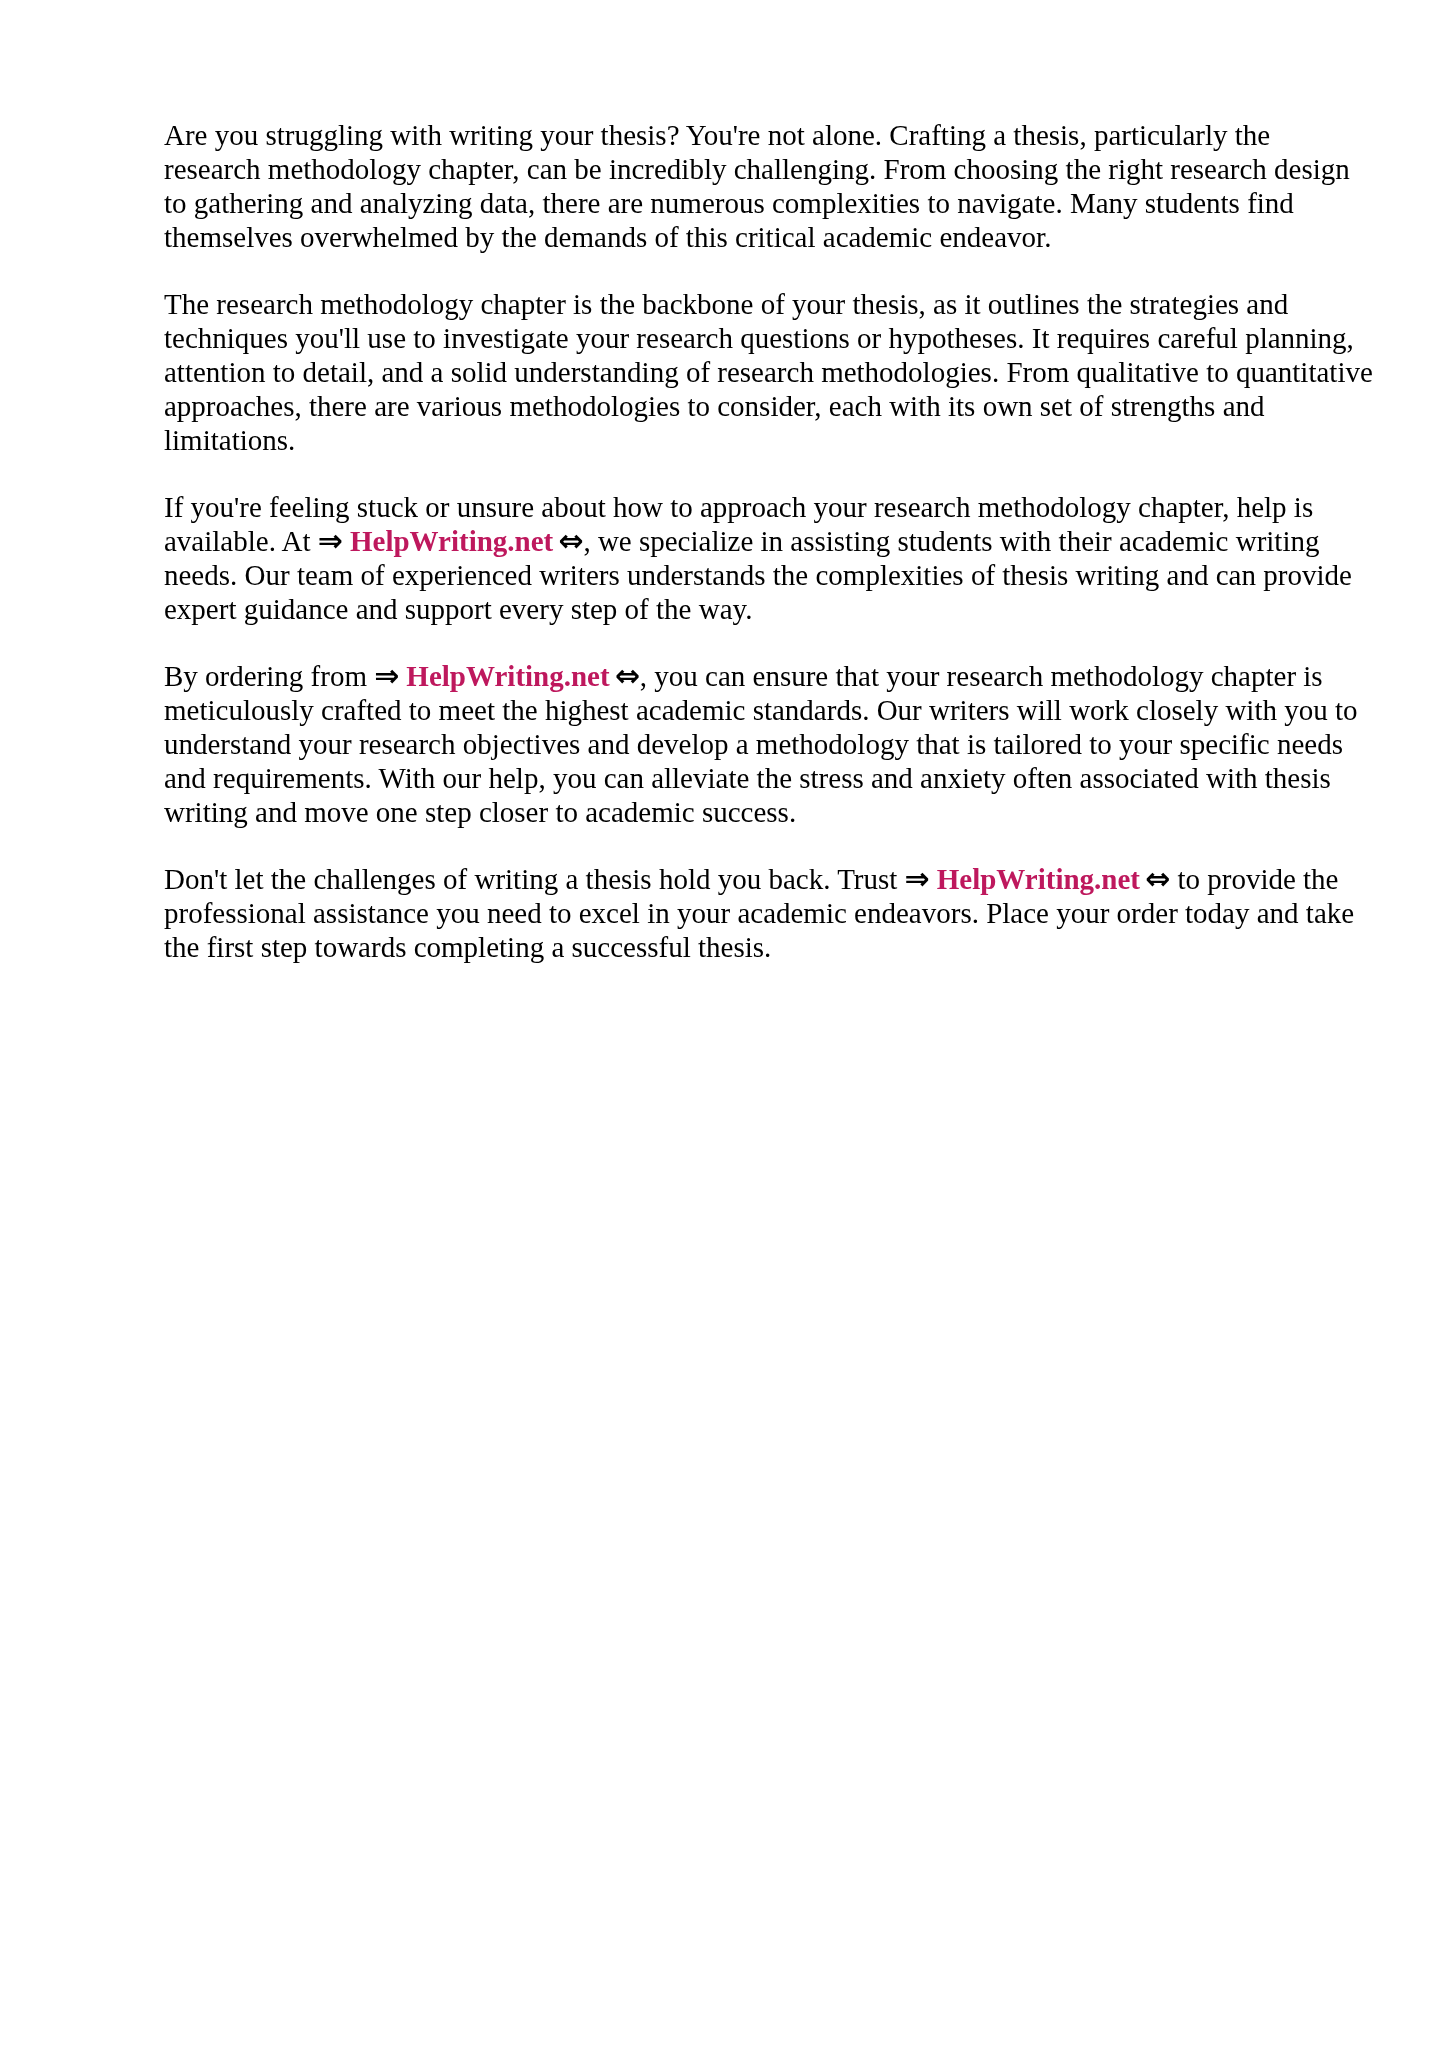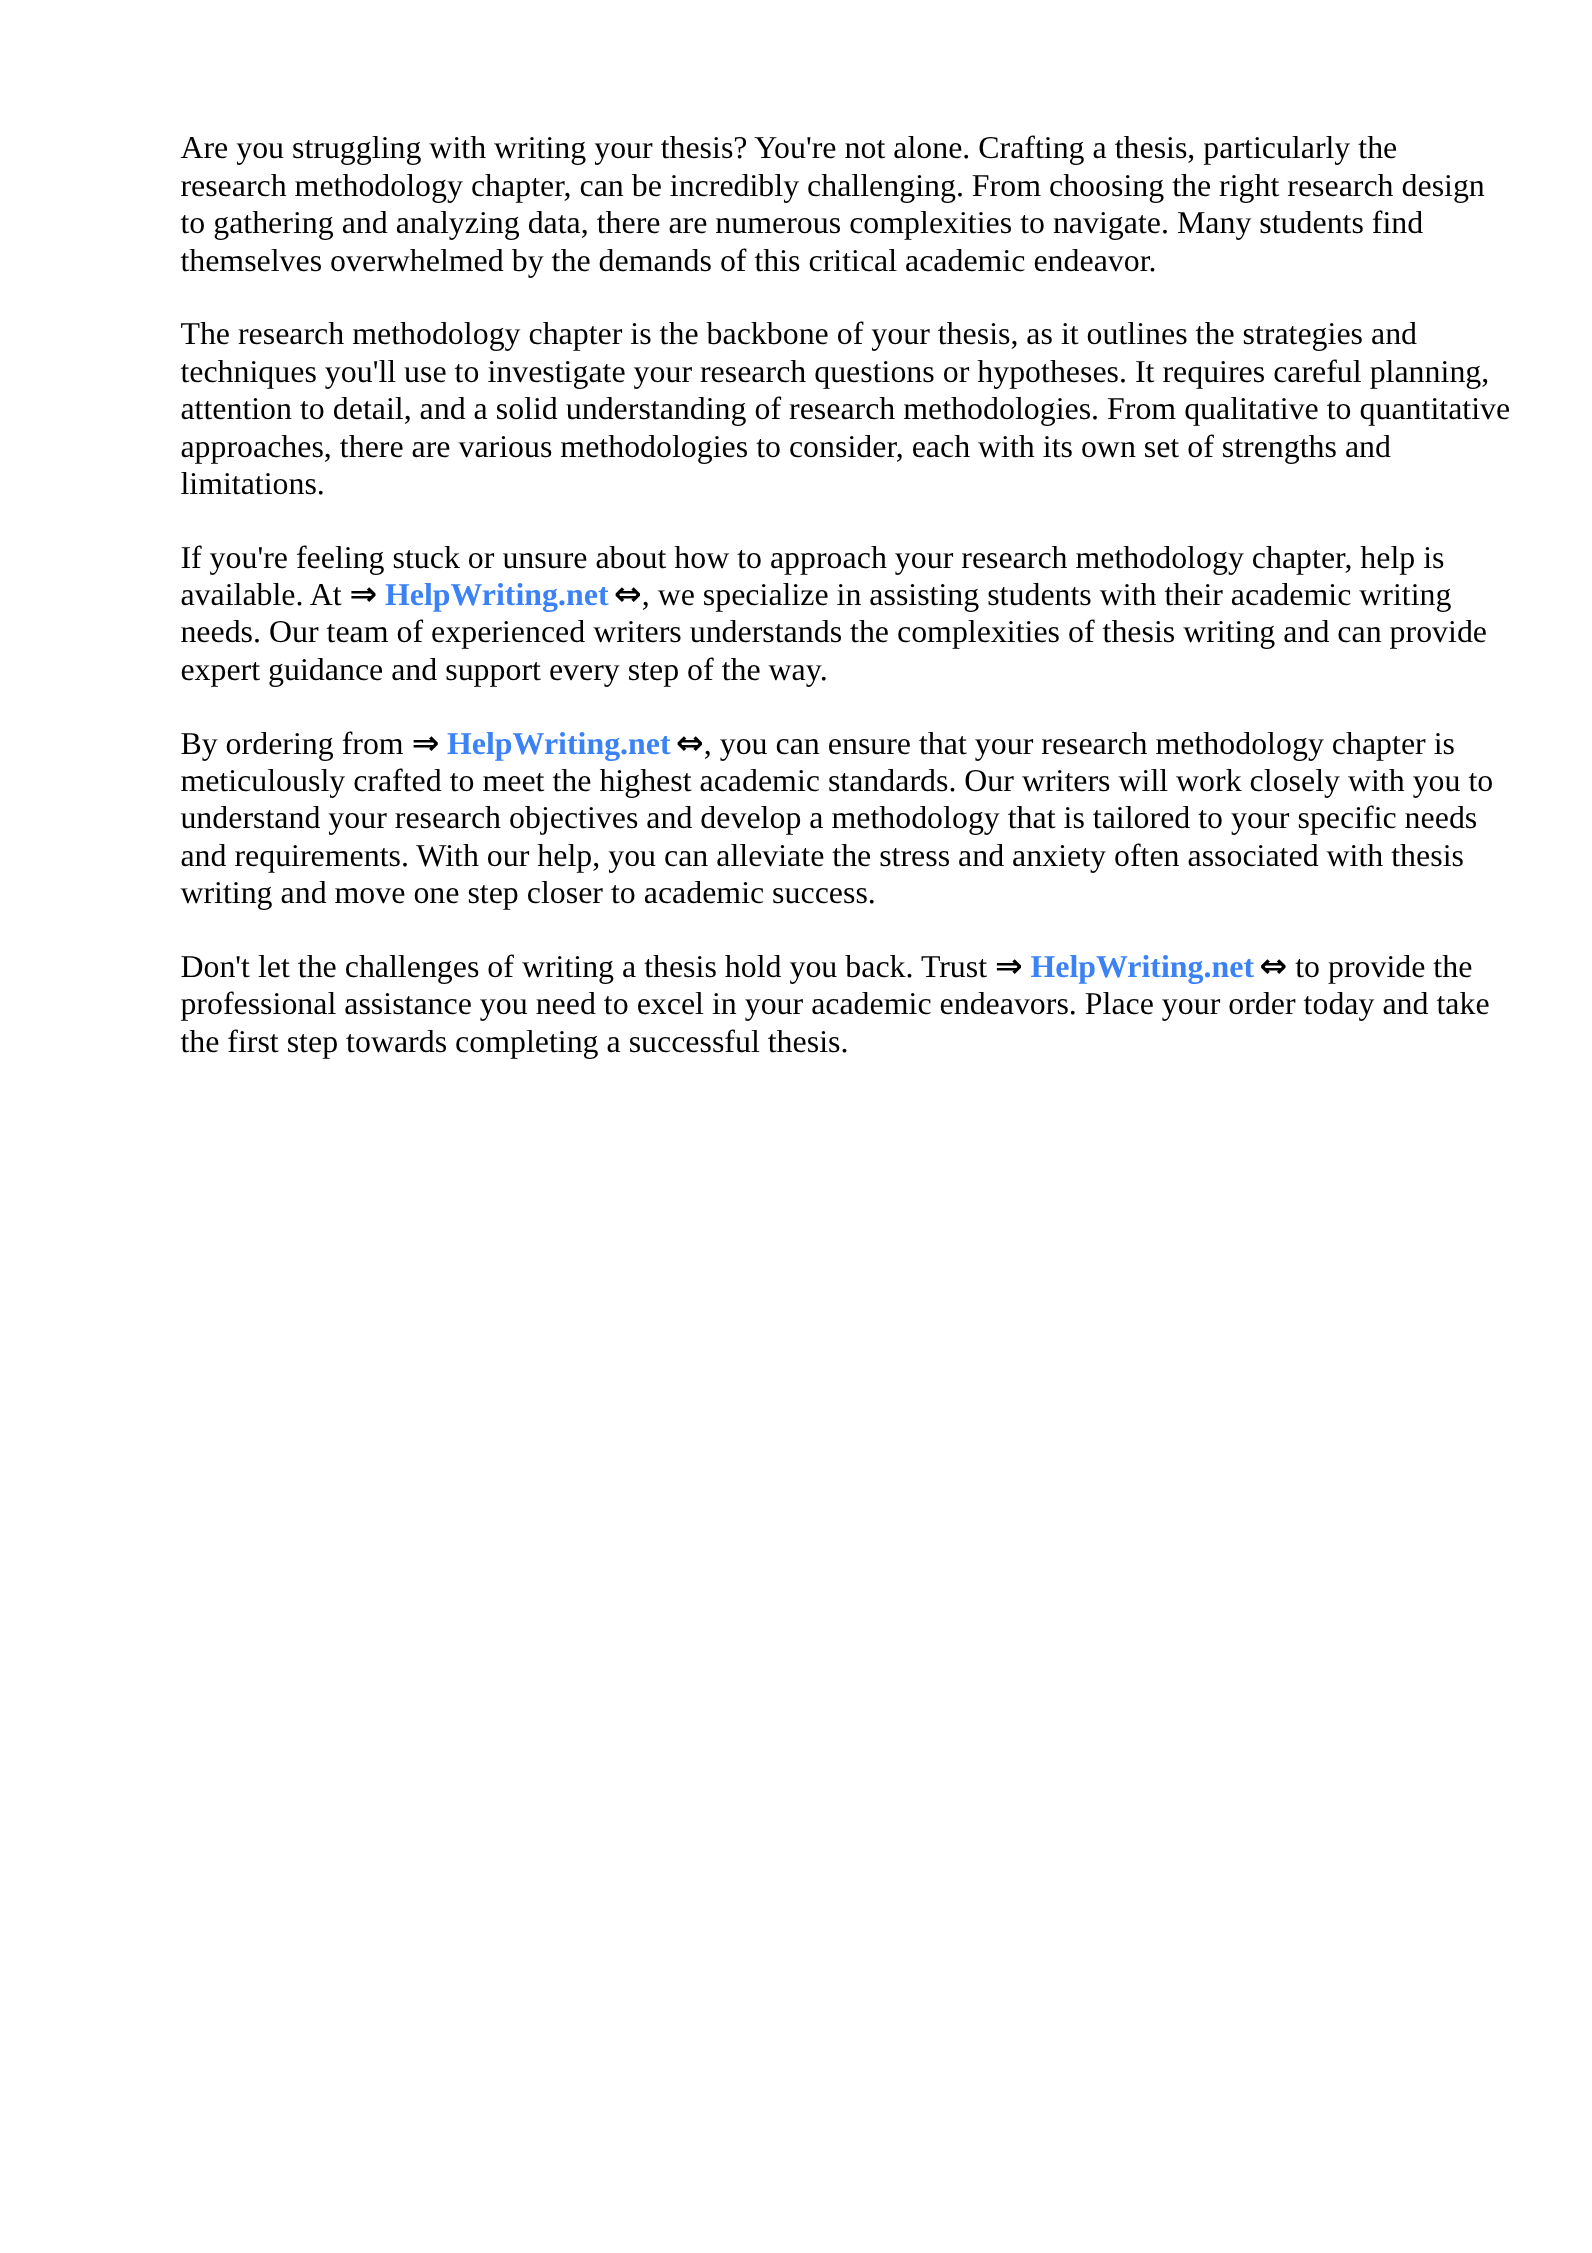--- a/index.html
+++ b/index.html
@@ -45,21 +45,21 @@
     line-height: 1;
     white-space: nowrap;
   }
   .arrow-right {
     margin-right: 7px;
   }
   .arrow-left-right {
     margin-left: 5px;
   }
   .doc-link {
-    color: #3b82f6;
+    color: #be185d;
     font-weight: bold;
     text-decoration: none;
     cursor: pointer;
   }
 </style>
 </head>
 <body>
 
 <div class="page">
   <div class="doc-body" id="doc-body">

